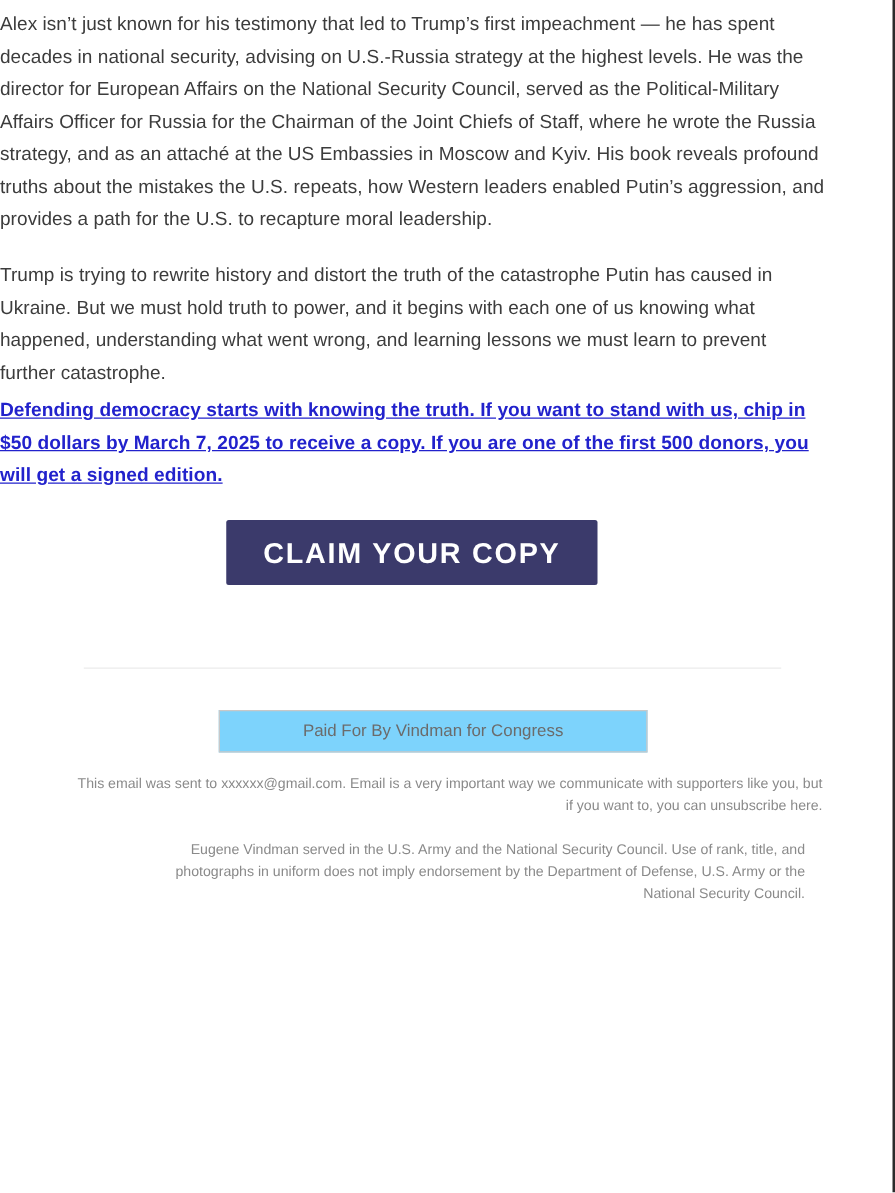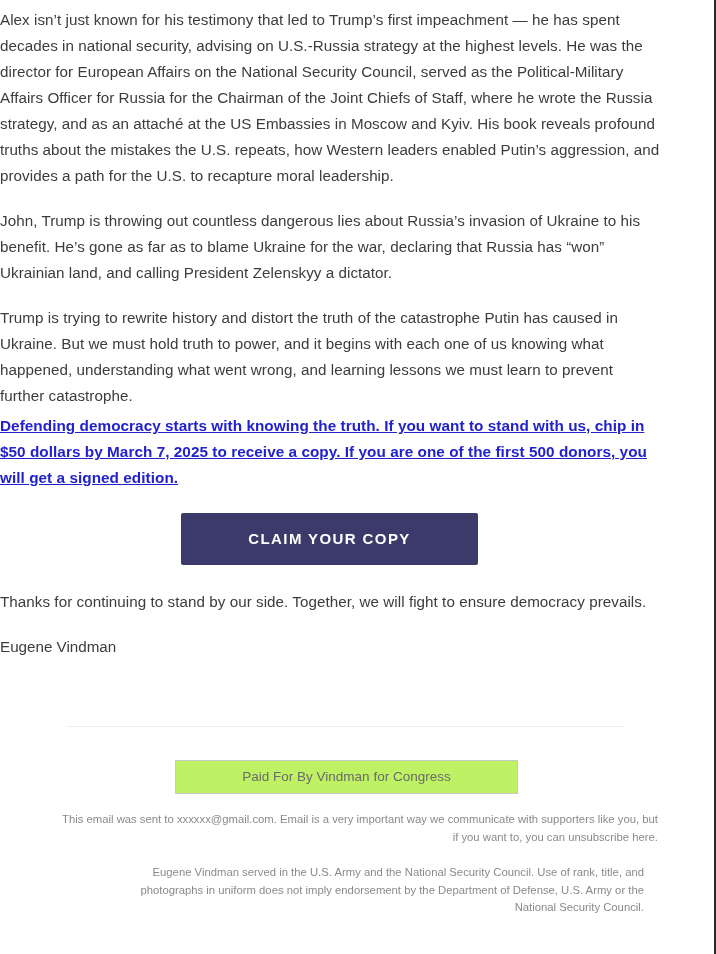--- a/index.html
+++ b/index.html
@@ -61,21 +61,21 @@
     margin-top: 12px;
     margin-bottom: 24px;
   }
   .claim-button {
     display: inline-block;
     width: 297px;
     height: 52px;
     line-height: 52px;
     background: #3b3a6b;
     color: #ffffff;
-    font-size: 15px;
+    font-size: 23px;
     font-weight: bold;
     letter-spacing: 1.4px;
     text-align: center;
     text-decoration: none;
     border: 0;
     border-radius: 2px;
     font-family: "Liberation Sans", sans-serif;
     cursor: pointer;
   }
 
@@ -106,21 +106,21 @@
   .paid-for-box {
     display: inline-block;
     width: 343px;
     height: 34px;
     line-height: 32px;
     border: 1px solid #c8c8c8;
     text-align: center;
     font-size: 13.5px;
     color: #6b6b6b;
     font-family: "Liberation Sans", sans-serif;
-    background: #bef264;
+    background: #7dd3fc;
   }
   .fine-print {
     margin-top: 17px;
     text-align: right;
     font-size: 11.3px;
     line-height: 17.5px;
     color: #8a8a8a;
     padding: 0 58px;
   }
   .fine-print.second {
@@ -132,36 +132,31 @@
 </style>
 </head>
 <body>
 
 <div class="page-right-edge"></div>
 
 <div class="email-body">
 
   <p class="body-copy">Alex isn’t just known for his testimony that led to Trump’s first impeachment — he has spent decades in national security, advising on U.S.-Russia strategy at the highest levels. He was the director for European Affairs on the National Security Council, served as the Political-Military Affairs Officer for Russia for the Chairman of the Joint Chiefs of Staff, where he wrote the Russia strategy, and as an attaché at the US Embassies in Moscow and Kyiv. His book reveals profound truths about the mistakes the U.S. repeats, how Western leaders enabled Putin’s aggression, and provides a path for the U.S. to recapture moral leadership.</p>
 
-  <p class="body-copy">John, Trump is throwing out countless dangerous lies about Russia’s invasion of Ukraine to his benefit. He’s gone as far as to blame Ukraine for the war, declaring that Russia has “won” Ukrainian land, and calling President Zelenskyy a dictator.</p>
 
   <p class="body-copy tight">Trump is trying to rewrite history and distort the truth of the catastrophe Putin has caused in Ukraine. But we must hold truth to power, and it begins with each one of us knowing what happened, understanding what went wrong, and learning lessons we must learn to prevent further catastrophe.</p>
 
   <div class="cta-link-block">
     <a href="#" class="cta-link">Defending democracy starts with knowing the truth. If you want to stand with us, chip in $50 dollars by March 7, 2025 to receive a copy. If you are one of the first 500 donors, you will get a signed edition.</a>
   </div>
 
   <div class="button-row">
     <a href="#" class="claim-button">CLAIM YOUR COPY</a>
   </div>
 
-  <div class="signoff">
-    <p class="body-copy">Thanks for continuing to stand by our side. Together, we will fight to ensure democracy prevails.</p>
-    <p class="signature">Eugene Vindman</p>
-  </div>
 
 </div>
 
 <div class="footer">
 
   <hr class="footer-divider">
 
   <div class="paid-for-row">
     <div class="paid-for-box">Paid For By Vindman for Congress</div>
   </div>

